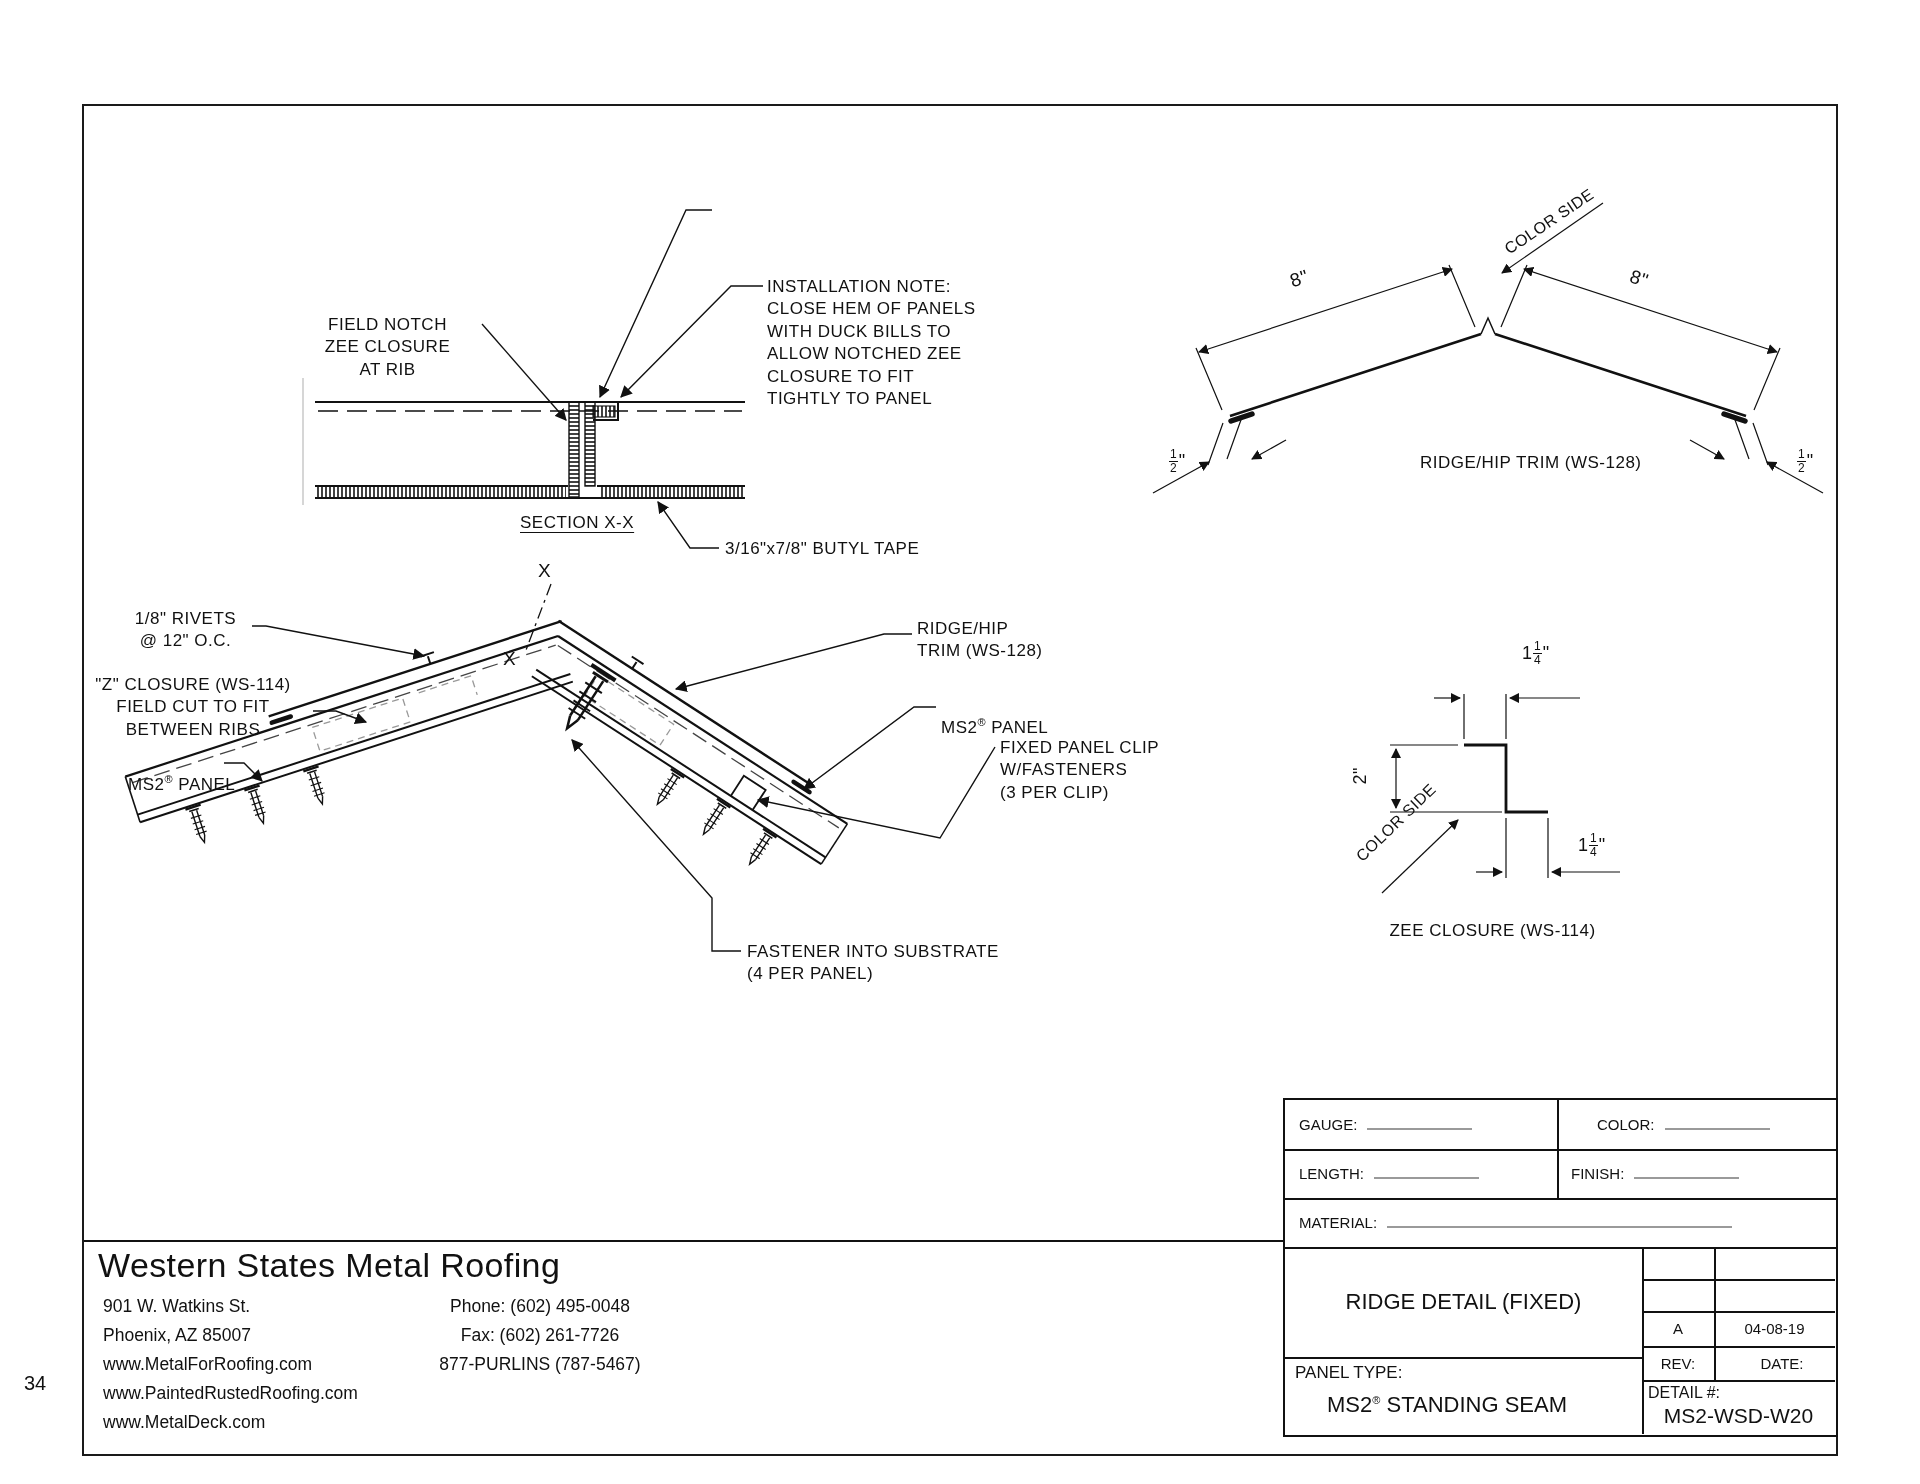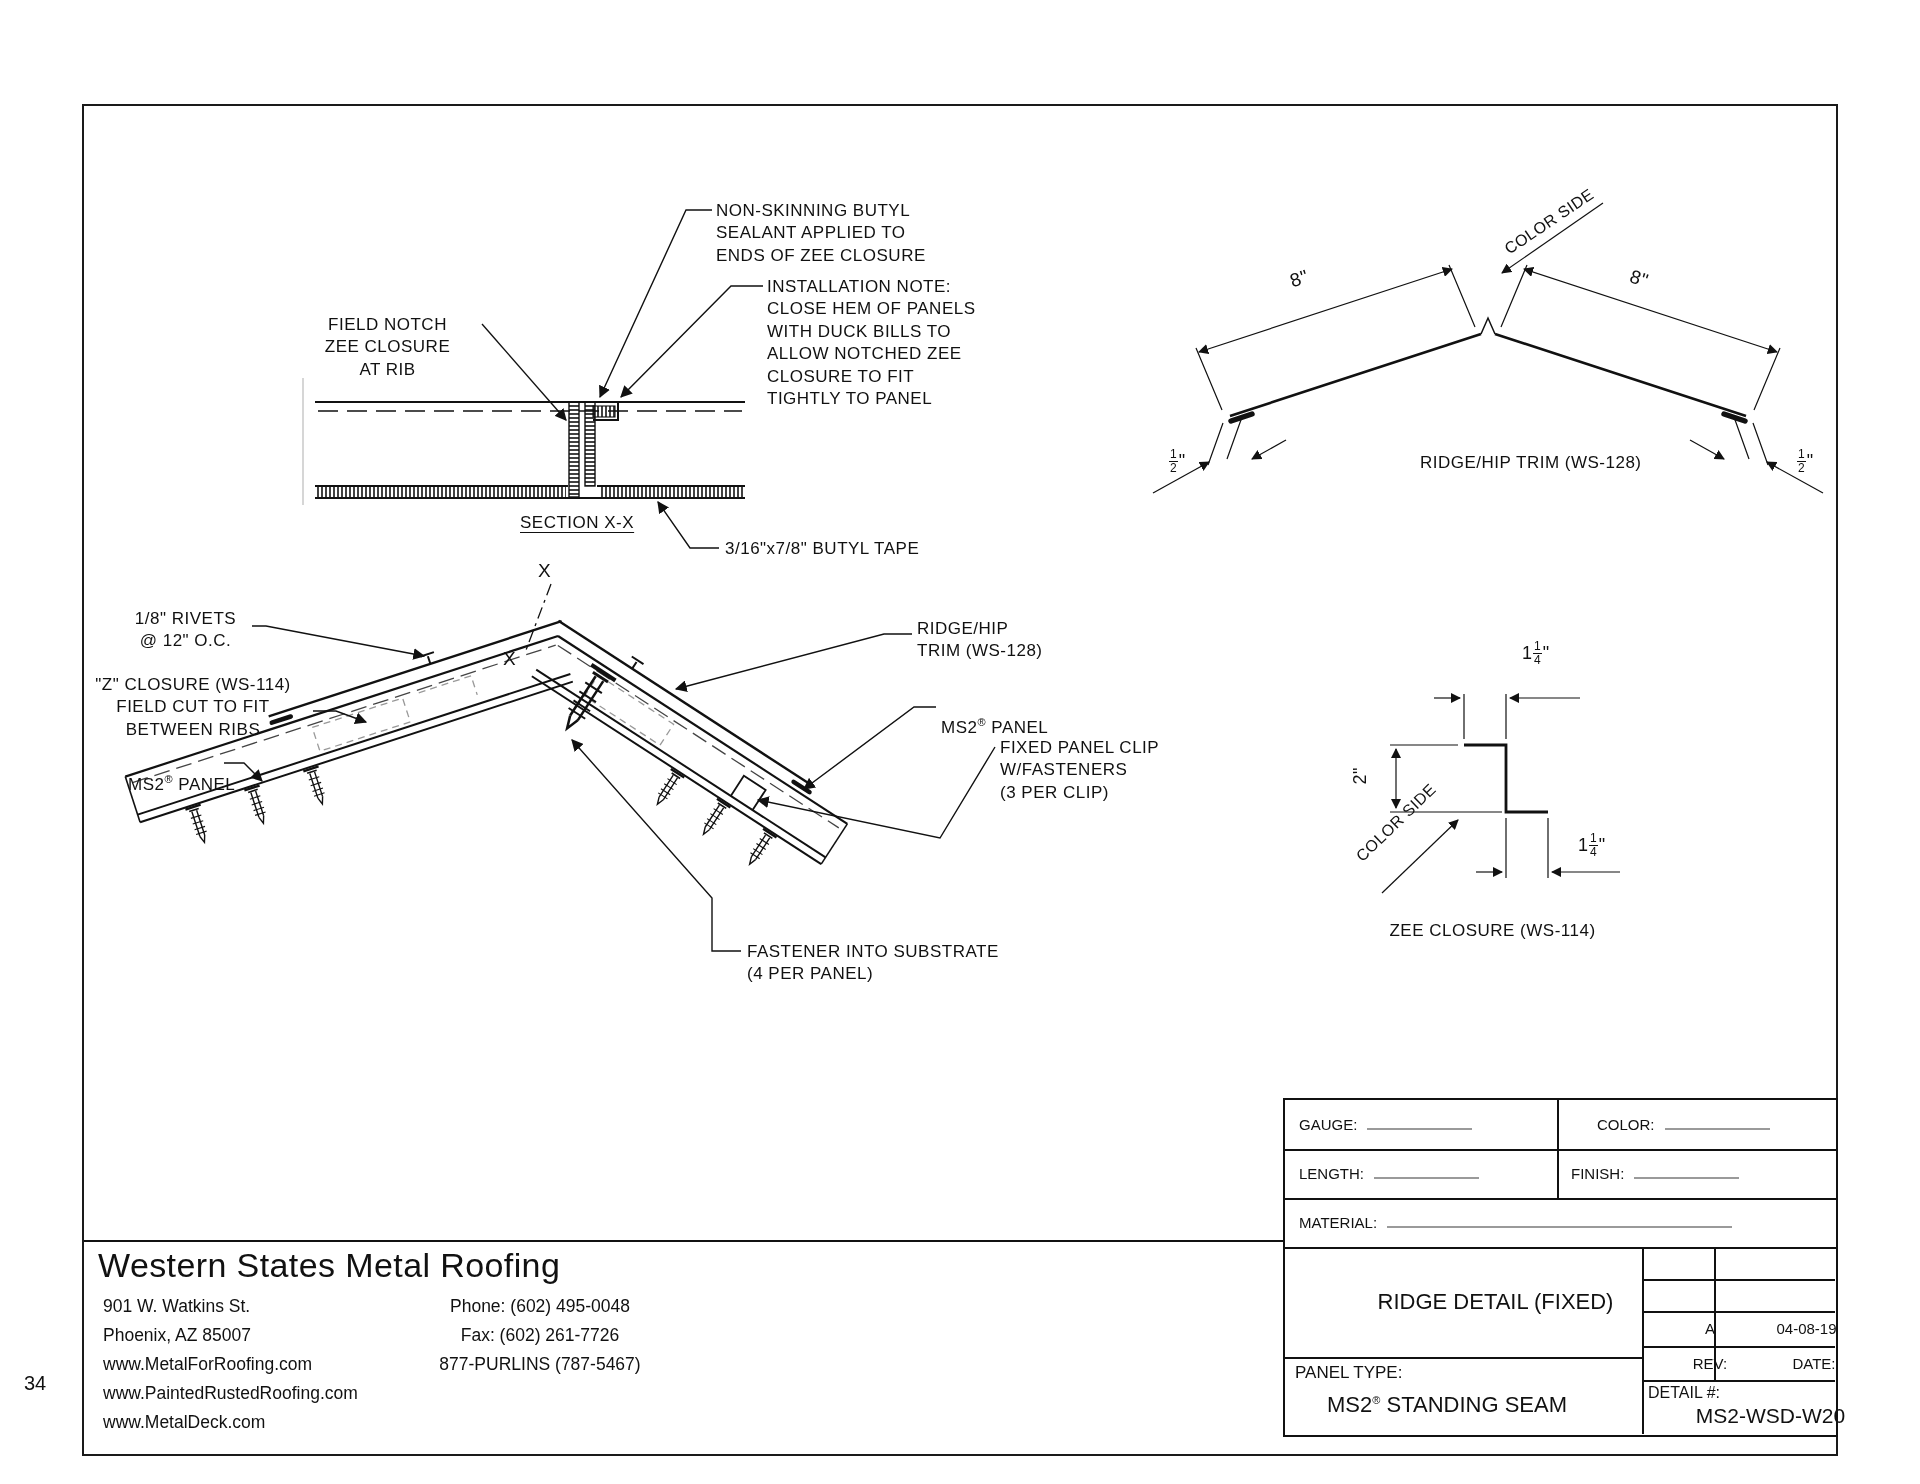--- a/index.html
+++ b/index.html
@@ -25,21 +25,21 @@
   .co-line{position:absolute;font-size:17.5px;}
   .pagenum{position:absolute;left:24px;top:1372px;font-size:20px;}
   
   #tb{position:absolute;left:1283px;top:1098px;width:555px;height:339px;
       border:2.5px solid #111;box-sizing:border-box;}
   .tbl{position:absolute;background:#111;}
   .tb-txt{position:absolute;font-size:15px;}
   .blank{display:inline-block;width:105px;height:15px;border-bottom:2px solid #9a9a9a;
          margin-left:10px;}
   .blank.long{width:345px;}
-  .flexc{display:flex;align-items:center;justify-content:center;padding-left:32px;}
+  .flexc{display:flex;align-items:center;justify-content:center;}
   .divider{position:absolute;left:84px;top:1240px;width:1199px;height:2px;background:#111;}
 </style>
 </head>
 <body>
 
 <div id="page">
   <div id="frame"></div>
 
   <svg class="lines" width="1920" height="1484" viewBox="0 0 1920 1484">
     <defs>
@@ -149,23 +149,20 @@
       <path d="M1464,739 V694 M1506,739 V694" stroke-width="1.2"></path>
       <path d="M1434,698 H1460" stroke-width="1.2" marker-end="url(#arr)"></path>
       <path d="M1580,698 H1510" stroke-width="1.2" marker-end="url(#arr)"></path>
       <path d="M1506,818 V878 M1548,818 V878" stroke-width="1.2"></path>
       <path d="M1476,872 H1502" stroke-width="1.2" marker-end="url(#arr)"></path>
       <path d="M1620,872 H1552" stroke-width="1.2" marker-end="url(#arr)"></path>
       <path d="M1382,893 L1458,820" stroke-width="1.2" marker-end="url(#arr)"></path>
     </g>
   </svg>
 
-  <div class="cad" style="left:716px;top:200px;">NON-SKINNING BUTYL
-SEALANT APPLIED TO
-ENDS OF ZEE CLOSURE</div>
   <div class="cad" style="left:767px;top:276px;">INSTALLATION NOTE:
 CLOSE HEM OF PANELS
 WITH DUCK BILLS TO
 ALLOW NOTCHED ZEE
 CLOSURE TO FIT
 TIGHTLY TO PANEL</div>
   <div class="cad r" style="left:300px;top:314px;width:175px;">FIELD NOTCH
 ZEE CLOSURE
 AT RIB</div>
   <div class="cad underlined" style="left:520px;top:512px;">SECTION X-X</div>

